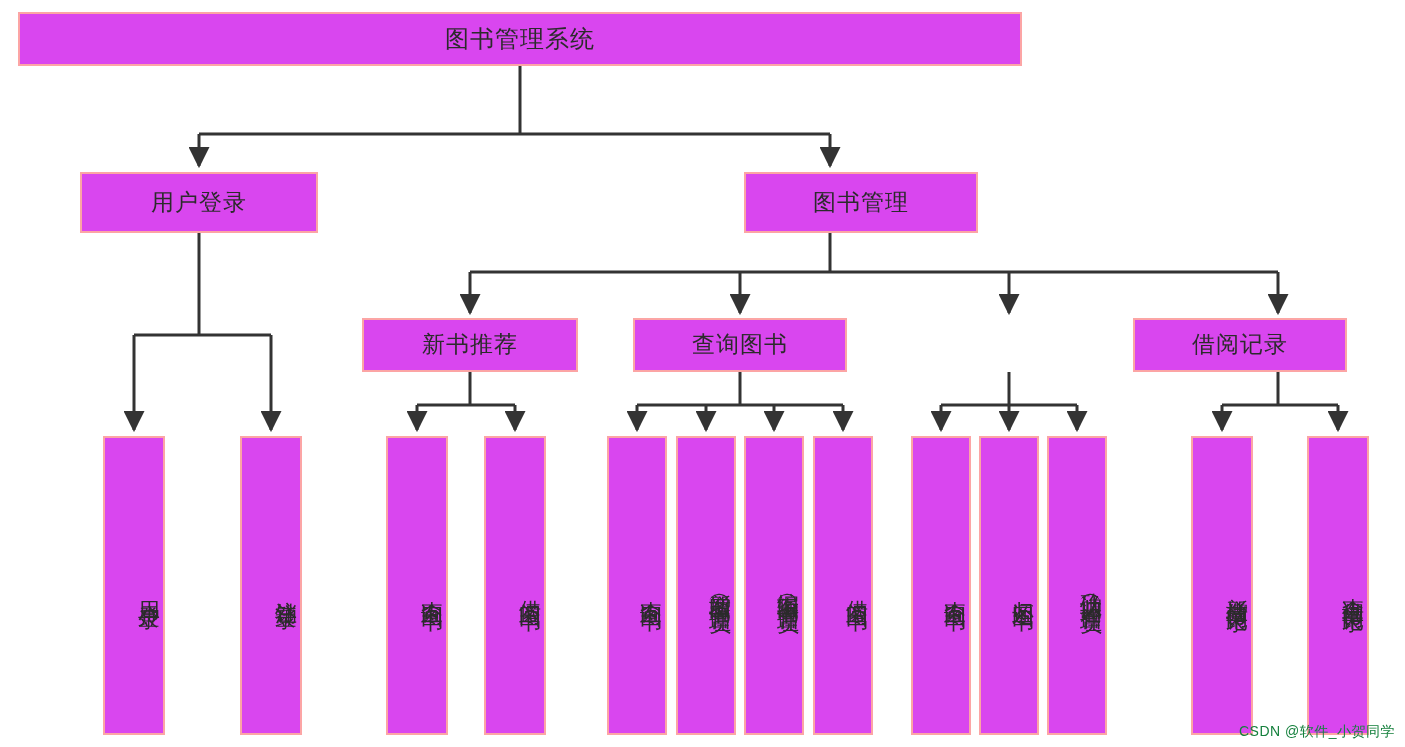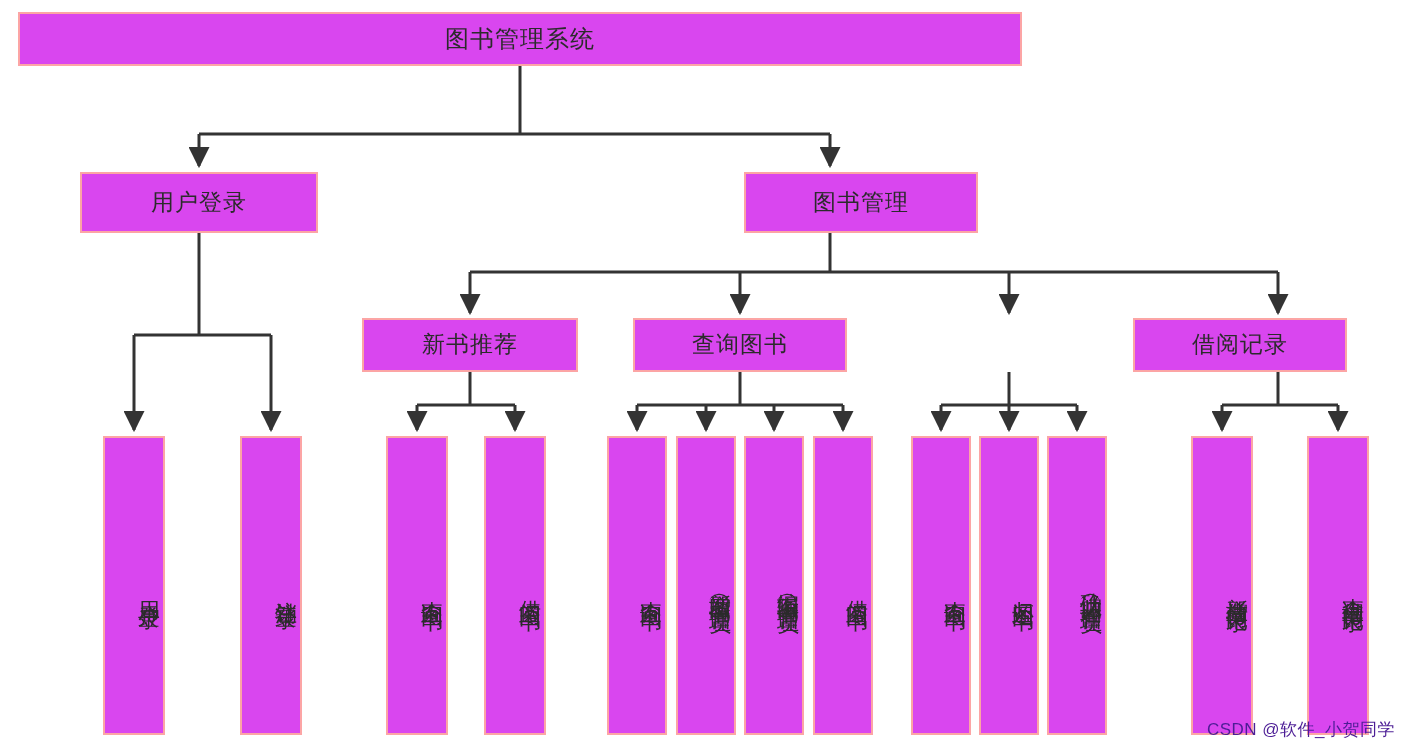--- a/index.html
+++ b/index.html
@@ -57,22 +57,22 @@
     writing-mode: vertical-rl;
     text-orientation: upright;
     letter-spacing: 3px;
     white-space: nowrap;
     display: block;
   }
   .watermark {
     position: absolute;
     right: 10px;
     bottom: 6px;
-    font-size: 17px;
-    color: #4c1d95;
+    font-size: 14px;
+    color: #15803d;
     letter-spacing: 0.5px;
     white-space: nowrap;
   }
 </style>
 </head>
 <body>
 
 <div id="canvas">
 
   <svg class="wires" viewBox="0 0 1405 747" xmlns="http://www.w3.org/2000/svg">

